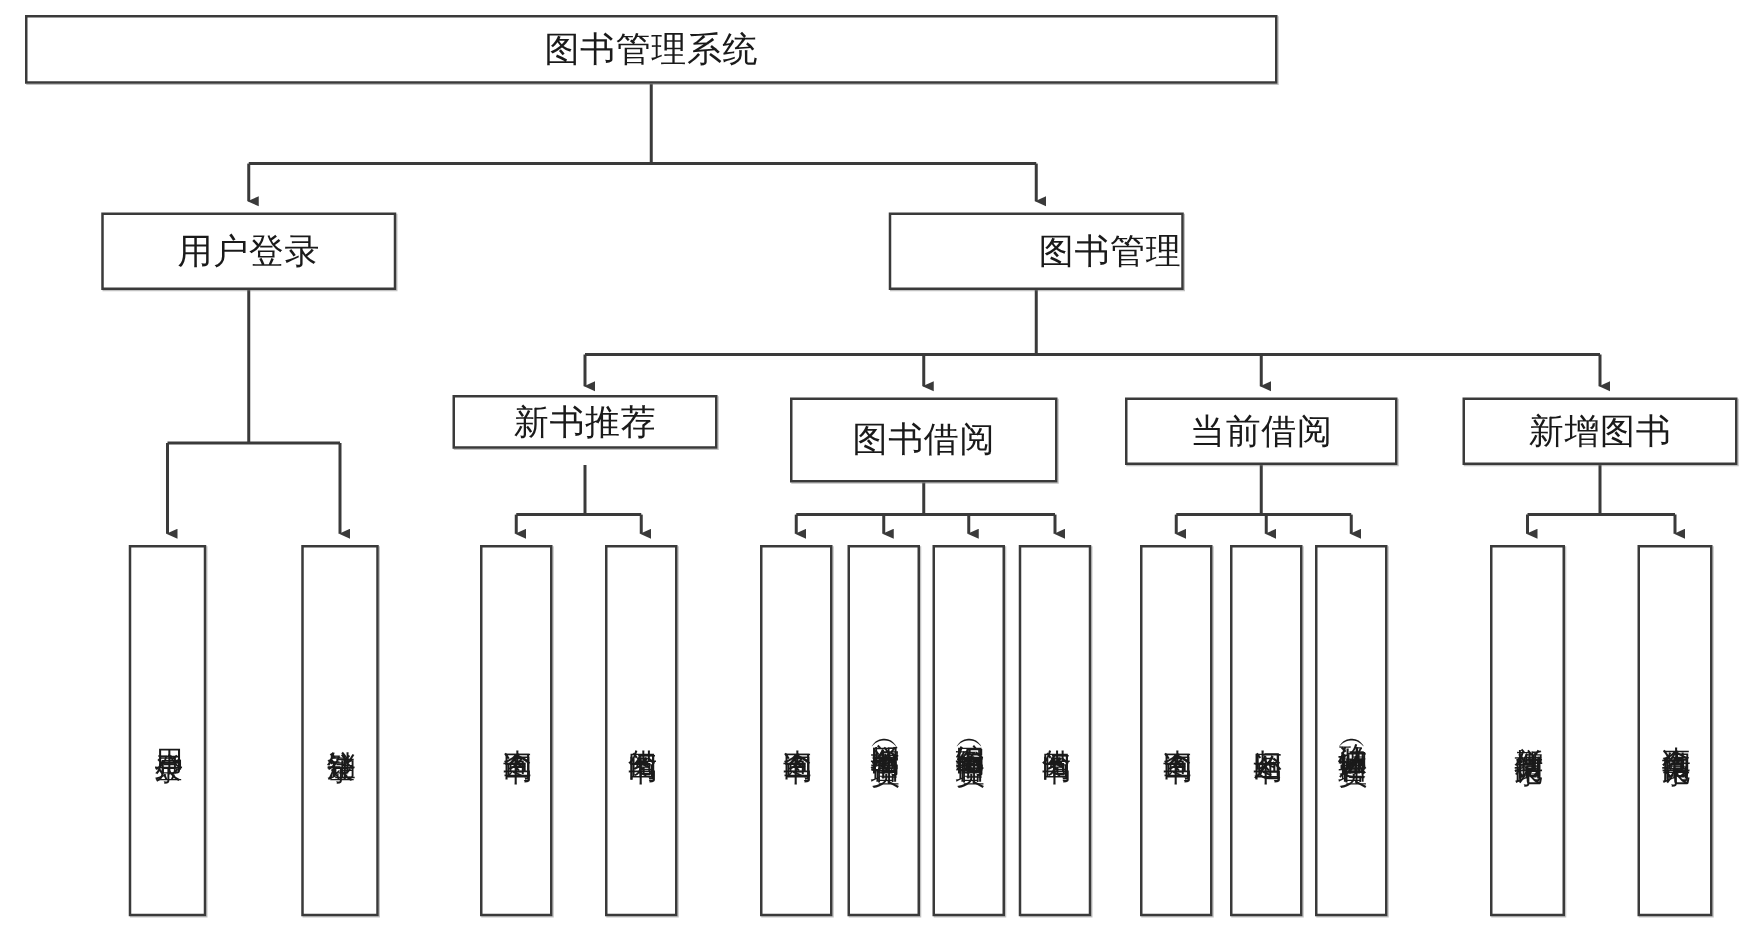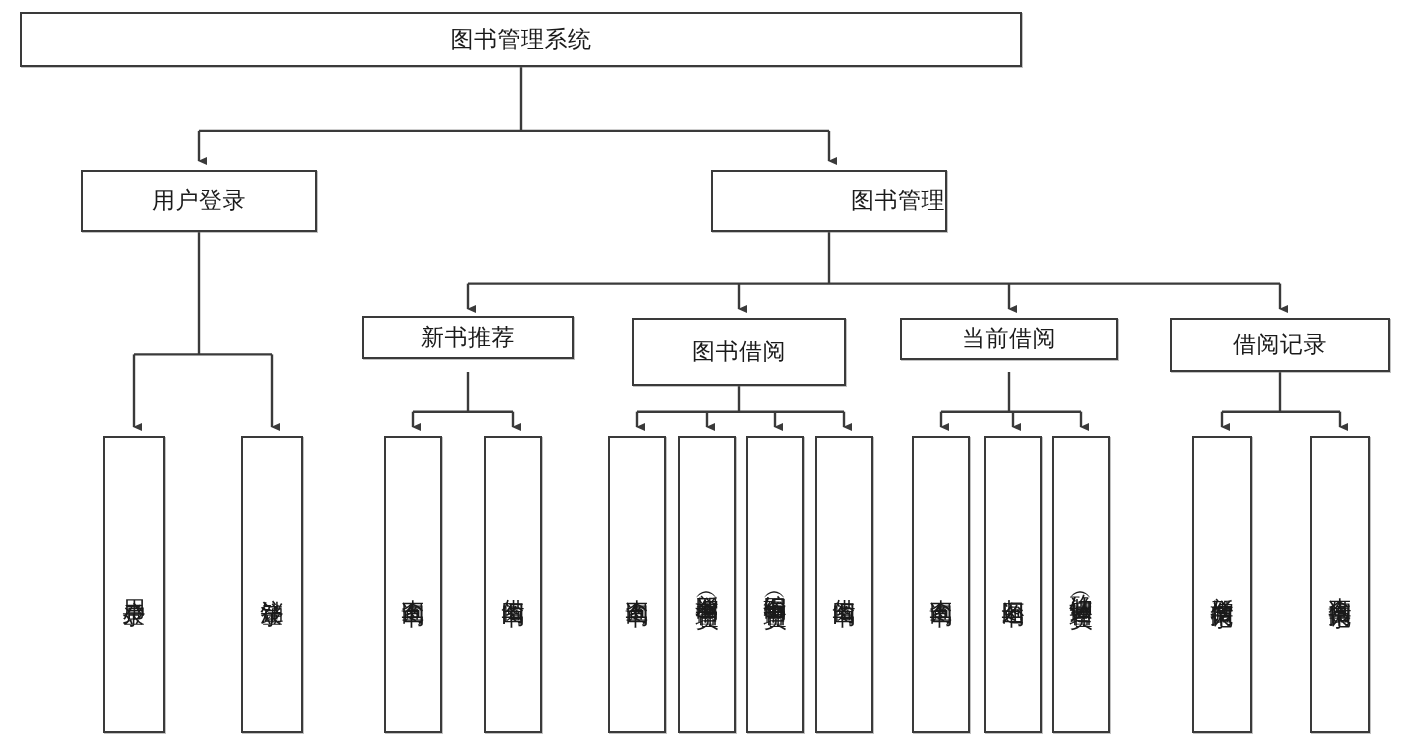--- a/index.html
+++ b/index.html
@@ -39,21 +39,21 @@
   }
   .node .label {
     color: #1a1a1a;
     line-height: 1.18;
     text-align: center;
     white-space: pre-wrap;
   }
   .node-root .label,
   .node-l1 .label,
   .node-l2 .label {
-    font-size: 23px;
+    font-size: 28px;
     letter-spacing: 0.5px;
   }
   .node-root { border-width: 2px; }
   .node-leaf {
     align-items: center;
     justify-content: center;
   }
   .node-leaf .label {
     writing-mode: vertical-rl;
     text-orientation: upright;
@@ -129,25 +129,25 @@
       </div>
       <div class="node node-l1" style="left: 711px; top: 170px; width: 236px; height: 62px; justify-content: flex-end;">
         <span class="label">图书管理</span>
       </div>
       <div class="node node-l2" style="left: 362px; top: 316px; width: 212px; height: 43px;">
         <span class="label">新书推荐</span>
       </div>
       <div class="node node-l2" style="left: 632px; top: 318px; width: 214px; height: 68px;">
         <span class="label">图书借阅</span>
       </div>
-      <div class="node node-l2" style="left: 900px; top: 318px; width: 218px; height: 42px;">
+      <div class="node node-l2" style="left: 900px; top: 318px; width: 218px; height: 54px;">
         <span class="label">当前借阅</span>
       </div>
       <div class="node node-l2" style="left: 1170px; top: 318px; width: 220px; height: 54px;">
-        <span class="label">借阅记录</span>
+        <span class="label">新增图书</span>
       </div>
       <div class="node node-leaf" style="left: 103px; top: 436px; width: 62px; height: 297px;">
         <span class="label">用户登录</span>
       </div>
       <div class="node node-leaf" style="left: 241px; top: 436px; width: 62px; height: 297px;">
         <span class="label">注销登录</span>
       </div>
       <div class="node node-leaf" style="left: 384px; top: 436px; width: 58px; height: 297px;">
         <span class="label">查询图书</span>
       </div>

